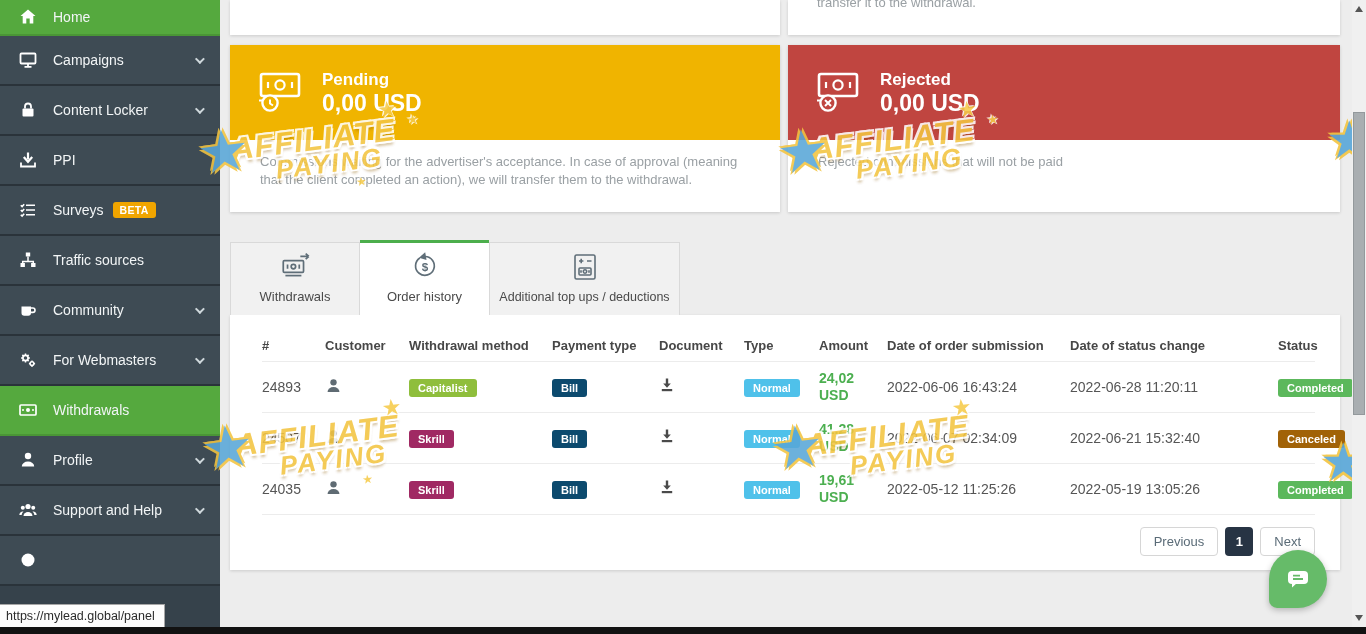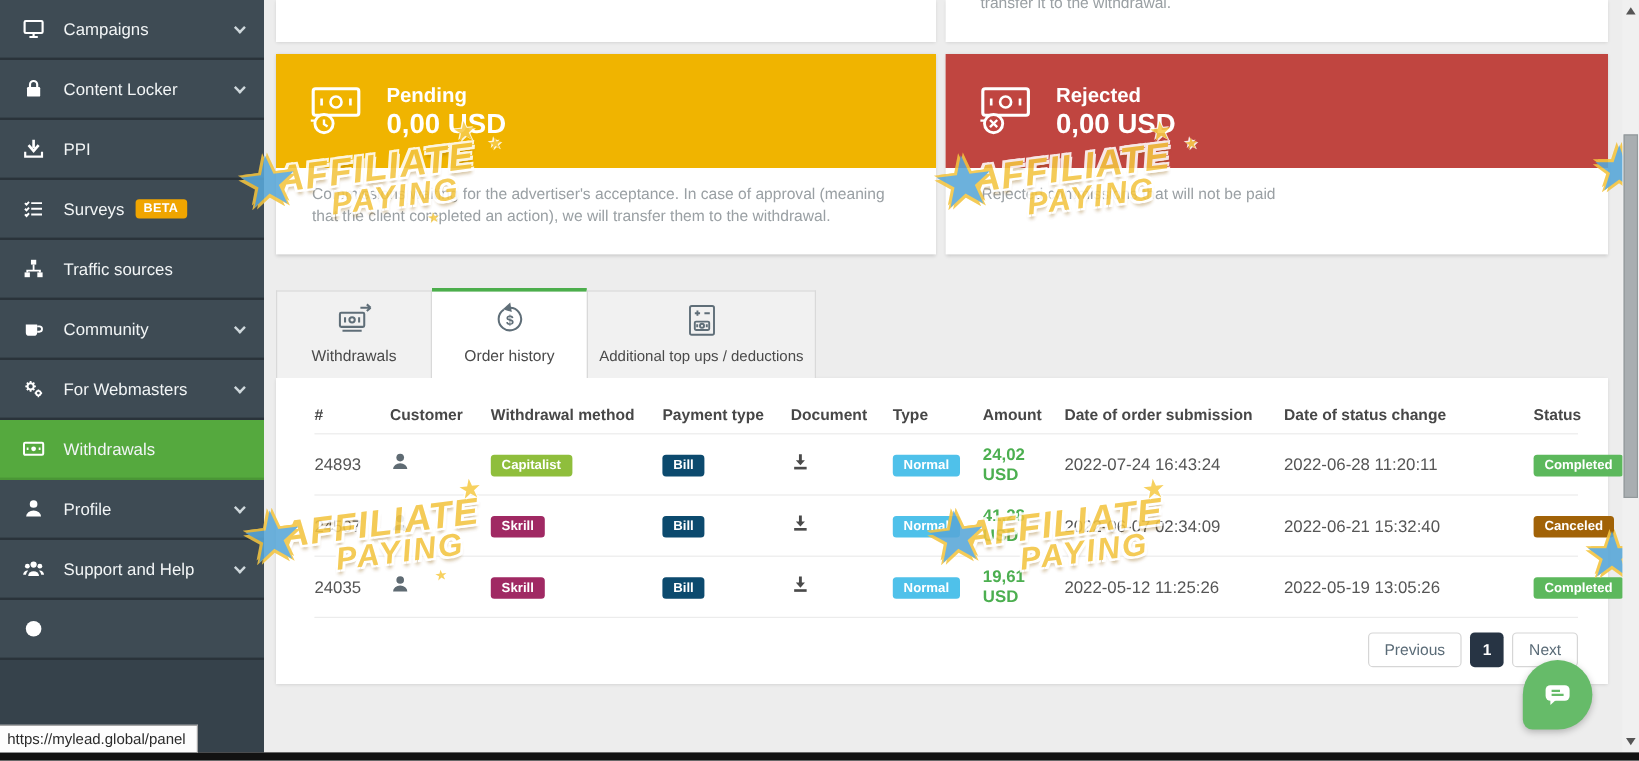--- a/index.html
+++ b/index.html
@@ -210,21 +210,21 @@
               <path d="M8 1.5 v6" stroke="#4a4a4a" stroke-width="2.4"></path>
               <polygon points="4.2,6.5 11.8,6.5 8,10.8" fill="#4a4a4a"></polygon>
               <rect x="2.8" y="12" width="10.4" height="2.2" fill="#4a4a4a"></rect>
             </svg>
         </div>
         <div class="tc c5"><span class="badge bg-normal">Normal</span></div>
         <div class="tc c6">
           <div class="amount">24,02</div>
           <div class="amount">USD</div>
         </div>
-        <div class="tc c7 cell-date">2022-07-24 16:43:24</div>
+        <div class="tc c7 cell-date">2022-06-06 16:43:24</div>
         <div class="tc c8 cell-date">2022-06-28 11:20:11</div>
         <div class="tc c9"><span class="badge bg-completed">Completed</span></div>
       </div>
 
       <div class="trow data-row">
         <div class="tc c0 cell-id">24507</div>
         <div class="tc c1">
           <svg width="17" height="17" viewBox="0 0 16 16">
               <circle cx="8" cy="5" r="3" fill="#5f6b73"></circle>
               <path d="M2.4 14 a5.6 4.6 0 0 1 11.2 0 Z" fill="#5f6b73"></path>
@@ -278,20 +278,28 @@
 
       <div class="pagination">
         <button class="pg-btn">Previous</button>
         <div class="pg-num">1</div>
         <button class="pg-btn">Next</button>
       </div>
     </div>
   </div>
 
   <div class="sidebar">
+    <div class="side-item first active">
+      <span class="ic">
+          <svg width="20" height="20" viewBox="0 0 20 20">
+            <path d="M10 2.5 L17.5 9 h-2.2 v7.5 h-3.6 v-5 h-3.4 v5 H4.7 V9 H2.5 Z" fill="#fff"></path>
+          </svg>
+        </span>
+      <span class="lbl">Home</span>
+    </div>
     <div class="side-item">
       <span class="ic">
           <svg width="20" height="20" viewBox="0 0 20 20">
             <rect x="2.5" y="3.5" width="15" height="10" rx="1" fill="none" stroke="#fff" stroke-width="1.8"></rect>
             <path d="M10 13.5 v2.5 M6.5 16.8 h7" stroke="#fff" stroke-width="1.8"></path>
           </svg>
         </span>
       <span class="lbl">Campaigns</span>
       <span class="chev"></span>
     </div>

